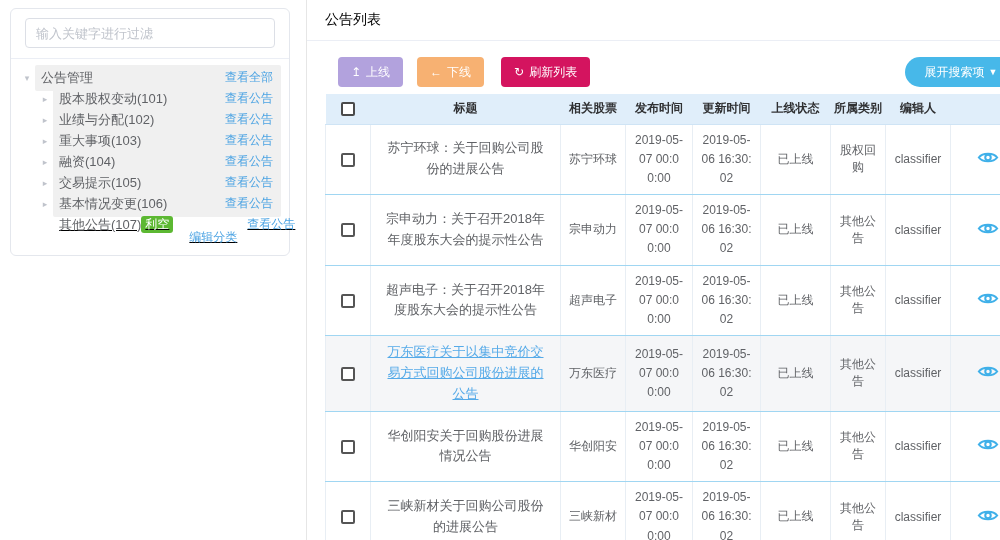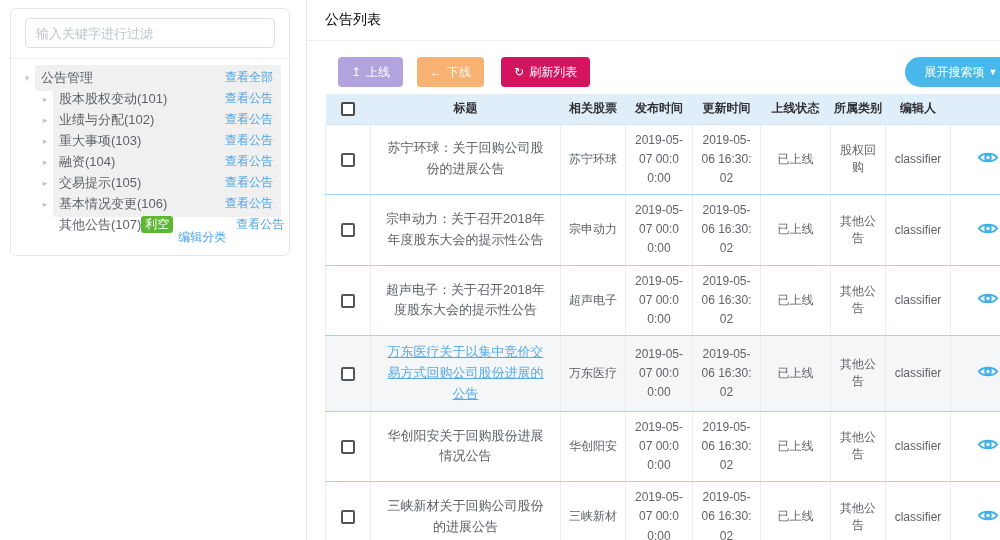--- a/index.html
+++ b/index.html
@@ -13,27 +13,27 @@
   .filter-input { display:block; margin:9px 14px 0 14px; width:250px; height:30px;
     border:1px solid #dcdfe6; border-radius:4px; padding:0 10px; font-size:13px;
     color:#606266; outline:none; font-family:inherit; }
   .filter-input::placeholder { color:#c0c4cc; }
   .sidebar-divider { margin-top:10px; border-bottom:1px solid #ebeef5; }
   .tree { padding:9px 8px 0 8px; }
   .tree-row { display:flex; align-items:center; height:19px; margin-bottom:2px; }
   .tree-row .caret { width:16px; flex:none; font-size:9px; color:#c0c4cc; text-align:center; cursor:pointer; }
   .tree-row .node-box { flex:1; display:flex; align-items:center; background:#f0f0f0;
     padding:0 8px 0 6px; height:26px; border-radius:2px; }
-  .tree-row.is-leaf .node-box { background:transparent; }
+  .tree-row.is-leaf .node-box { background:transparent;text-decoration:underline; }
   .tree-row.child { padding-left:18px; }
   .node-label { font-size:13px; color:#606266; white-space:nowrap; }
   .node-box .spacer { flex:1; }
   .tree-link { font-size:12px; color:#4ba3e3; text-decoration:none; white-space:nowrap; cursor:pointer; }
   .badge-green { background:#5cb832; color:#fff; font-size:12px; border-radius:3px;
-    padding:0 4px; line-height:17px; margin-right:5px; white-space:nowrap; }
+    padding:0 4px; line-height:17px; margin-right:16px; white-space:nowrap; }
   .edit-link { margin-right:10px;margin-top:26px; }
 
   
   .v-divider { position:absolute; left:306px; top:0; width:1px; height:540px; background:#e6e6e6; }
   .main-title { position:absolute; left:325px; top:11px; font-size:14px; color:#000000; }
   .title-divider { position:absolute; left:307px; top:40px; width:693px; height:1px; background:#ebeef5; }
 
   .toolbar { position:absolute; left:338px; top:57px; display:flex; align-items:center; }
   .btn { display:inline-flex; align-items:center; justify-content:center; height:30px;
     border:none; border-radius:4px; color:#fff; font-size:12px; padding:0 13px;

